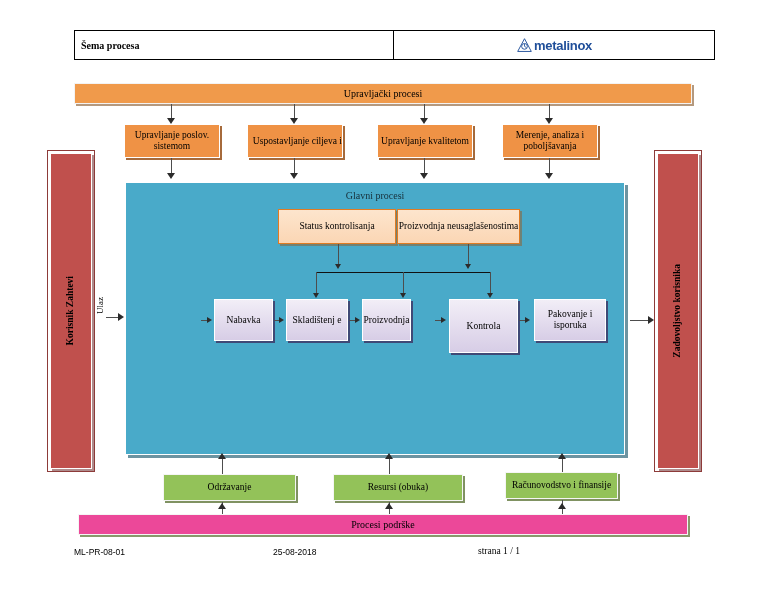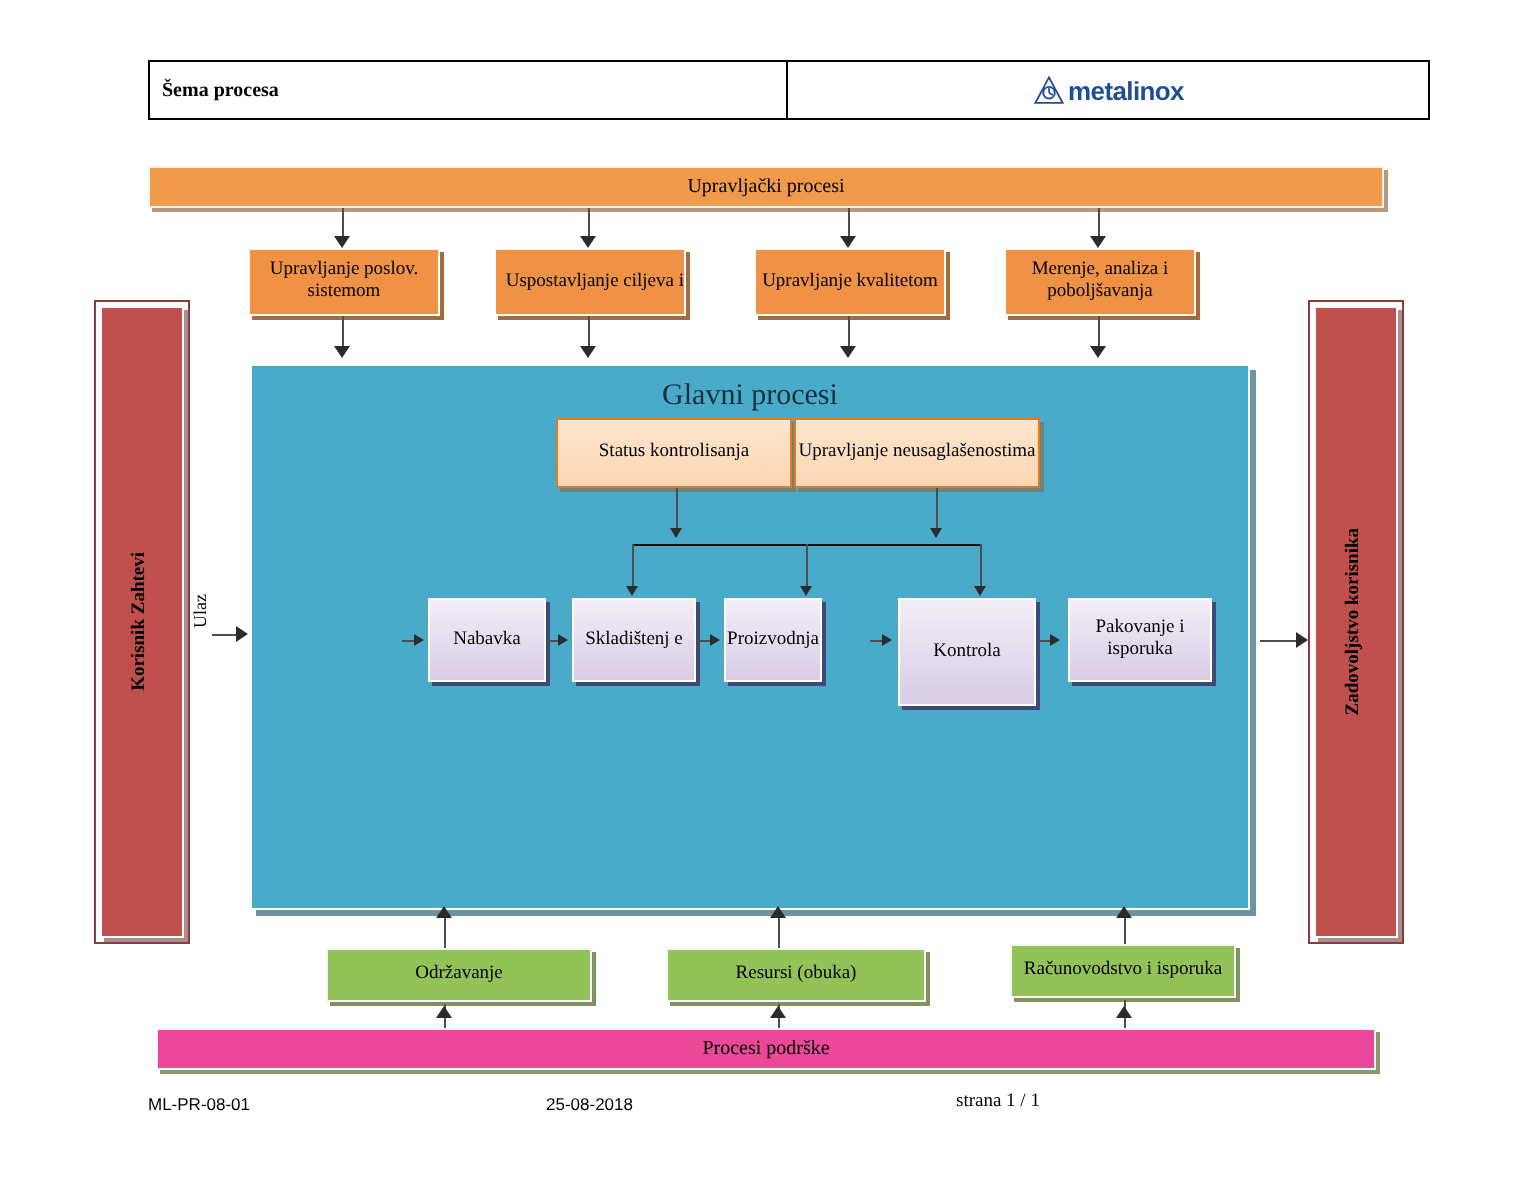--- a/index.html
+++ b/index.html
@@ -121,21 +121,21 @@
     border: 1px solid #ffffff;
     box-shadow: 3px 3px 0 rgba(30,90,110,0.65);
   }
 
   .teal-title {
     position: absolute;
     top: 7px;
     left: 0;
     width: 100%;
     text-align: center;
-    font-size: 15px;
+    font-size: 10px;
     color: #17303a;
   }
 
   .vert-text {
     writing-mode: vertical-rl;
     transform: rotate(180deg);
     font-weight: bold;
     font-size: 9.5px;
     line-height: 1.2;
     text-align: center;
@@ -283,21 +283,21 @@
   <div class="arrow-right" style="left:648px; top:316px;"></div>
 
   <div class="box box-teal" style="left:125px; top:182px; width:500px; height:273px; display:block;">
     <div class="teal-title">Glavni procesi</div>
   </div>
 
   <div class="box box-peach" style="left:278px; top:209px; width:118px; height:35px;">
     <span>Status kontrolisanja</span>
   </div>
   <div class="box box-peach" style="left:397px; top:209px; width:123px; height:35px;">
-    <span>Upravljanje neusaglašenostima</span>
+    <span>Proizvodnja neusaglašenostima</span>
   </div>
 
   <div class="vline" style="left:338px; top:244px; height:22px;"></div>
   <div class="arrow-down-sm" style="left:335px; top:264px;"></div>
   <div class="vline" style="left:468px; top:244px; height:22px;"></div>
   <div class="arrow-down-sm" style="left:465px; top:264px;"></div>
 
   <div class="hline-dark" style="left:316px; top:272px; width:175px;"></div>
 
   <div class="vline" style="left:316px; top:272px; height:23px;"></div>
@@ -341,21 +341,21 @@
   <div class="vline" style="left:562px; top:458px; height:16px;"></div>
   <div class="arrow-up" style="left:558px; top:453px;"></div>
 
   <div class="box box-green" style="left:163px; top:474px; width:133px; height:27px;">
     <span>Održavanje</span>
   </div>
   <div class="box box-green" style="left:333px; top:474px; width:130px; height:27px;">
     <span>Resursi (obuka)</span>
   </div>
   <div class="box box-green" style="left:505px; top:472px; width:113px; height:27px;">
-    <span>Računovodstvo i isporuka</span>
+    <span>Računovodstvo i finansije</span>
   </div>
 
   <div class="vline" style="left:222px; top:502px; height:12px;"></div>
   <div class="arrow-up" style="left:218px; top:503px;"></div>
   <div class="vline" style="left:389px; top:502px; height:12px;"></div>
   <div class="arrow-up" style="left:385px; top:503px;"></div>
   <div class="vline" style="left:562px; top:500px; height:14px;"></div>
   <div class="arrow-up" style="left:558px; top:503px;"></div>
 
   <div class="box bar-green" style="left:78px; top:514px; width:610px; height:21px; font-size:10px;">

